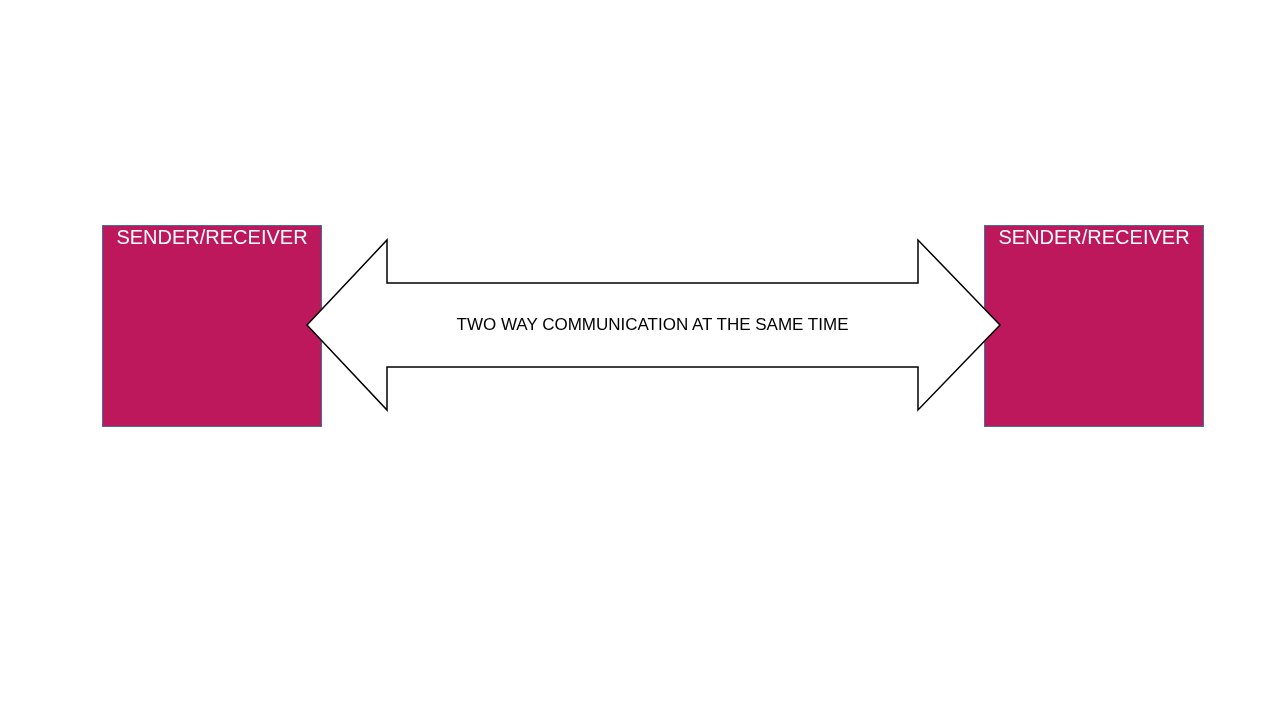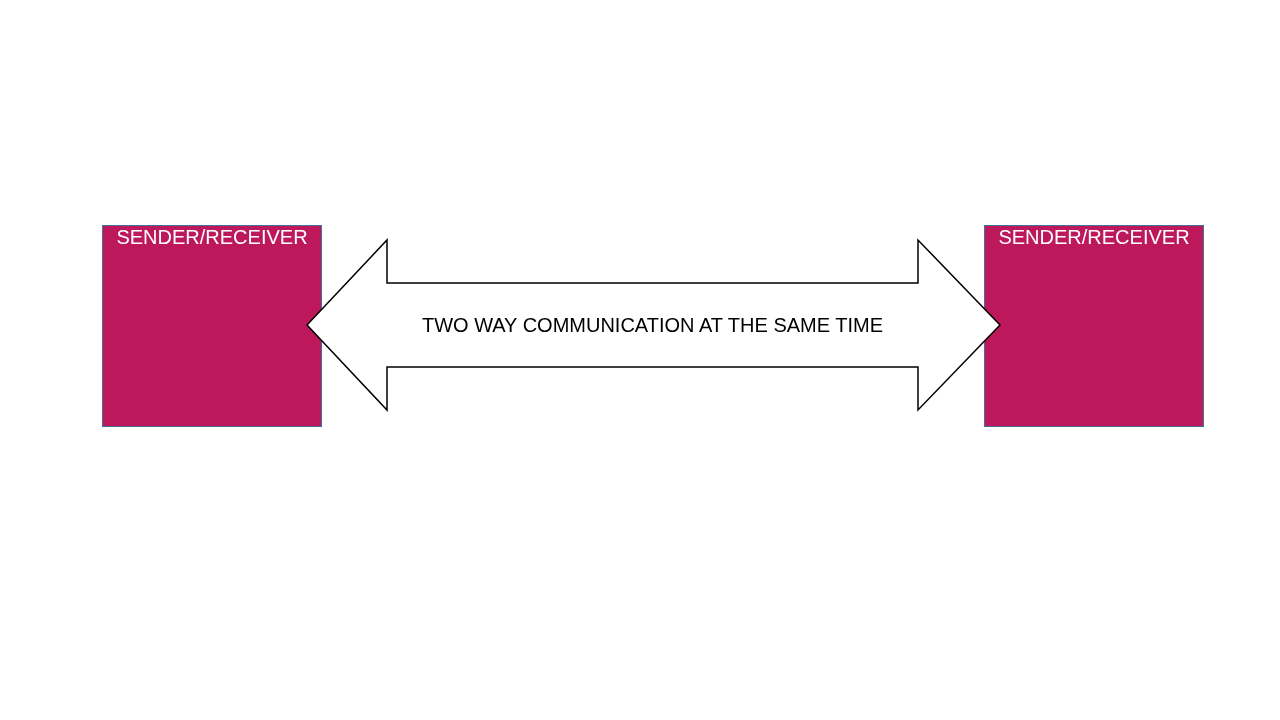--- a/index.html
+++ b/index.html
@@ -47,21 +47,21 @@
     position: absolute;
     left: 387px;
     top: 283px;
     width: 531px;
     height: 84px;
     display: flex;
     align-items: center;
     justify-content: center;
     z-index: 3;
     color: #000000;
-    font-size: 20px;
+    font-size: 17px;
     white-space: nowrap;
   }
 </style>
 </head>
 <body>
 
 <div class="slide-canvas">
 
   <div class="sr-box sr-box--left">
     <span class="box-label">SENDER/RECEIVER</span>

